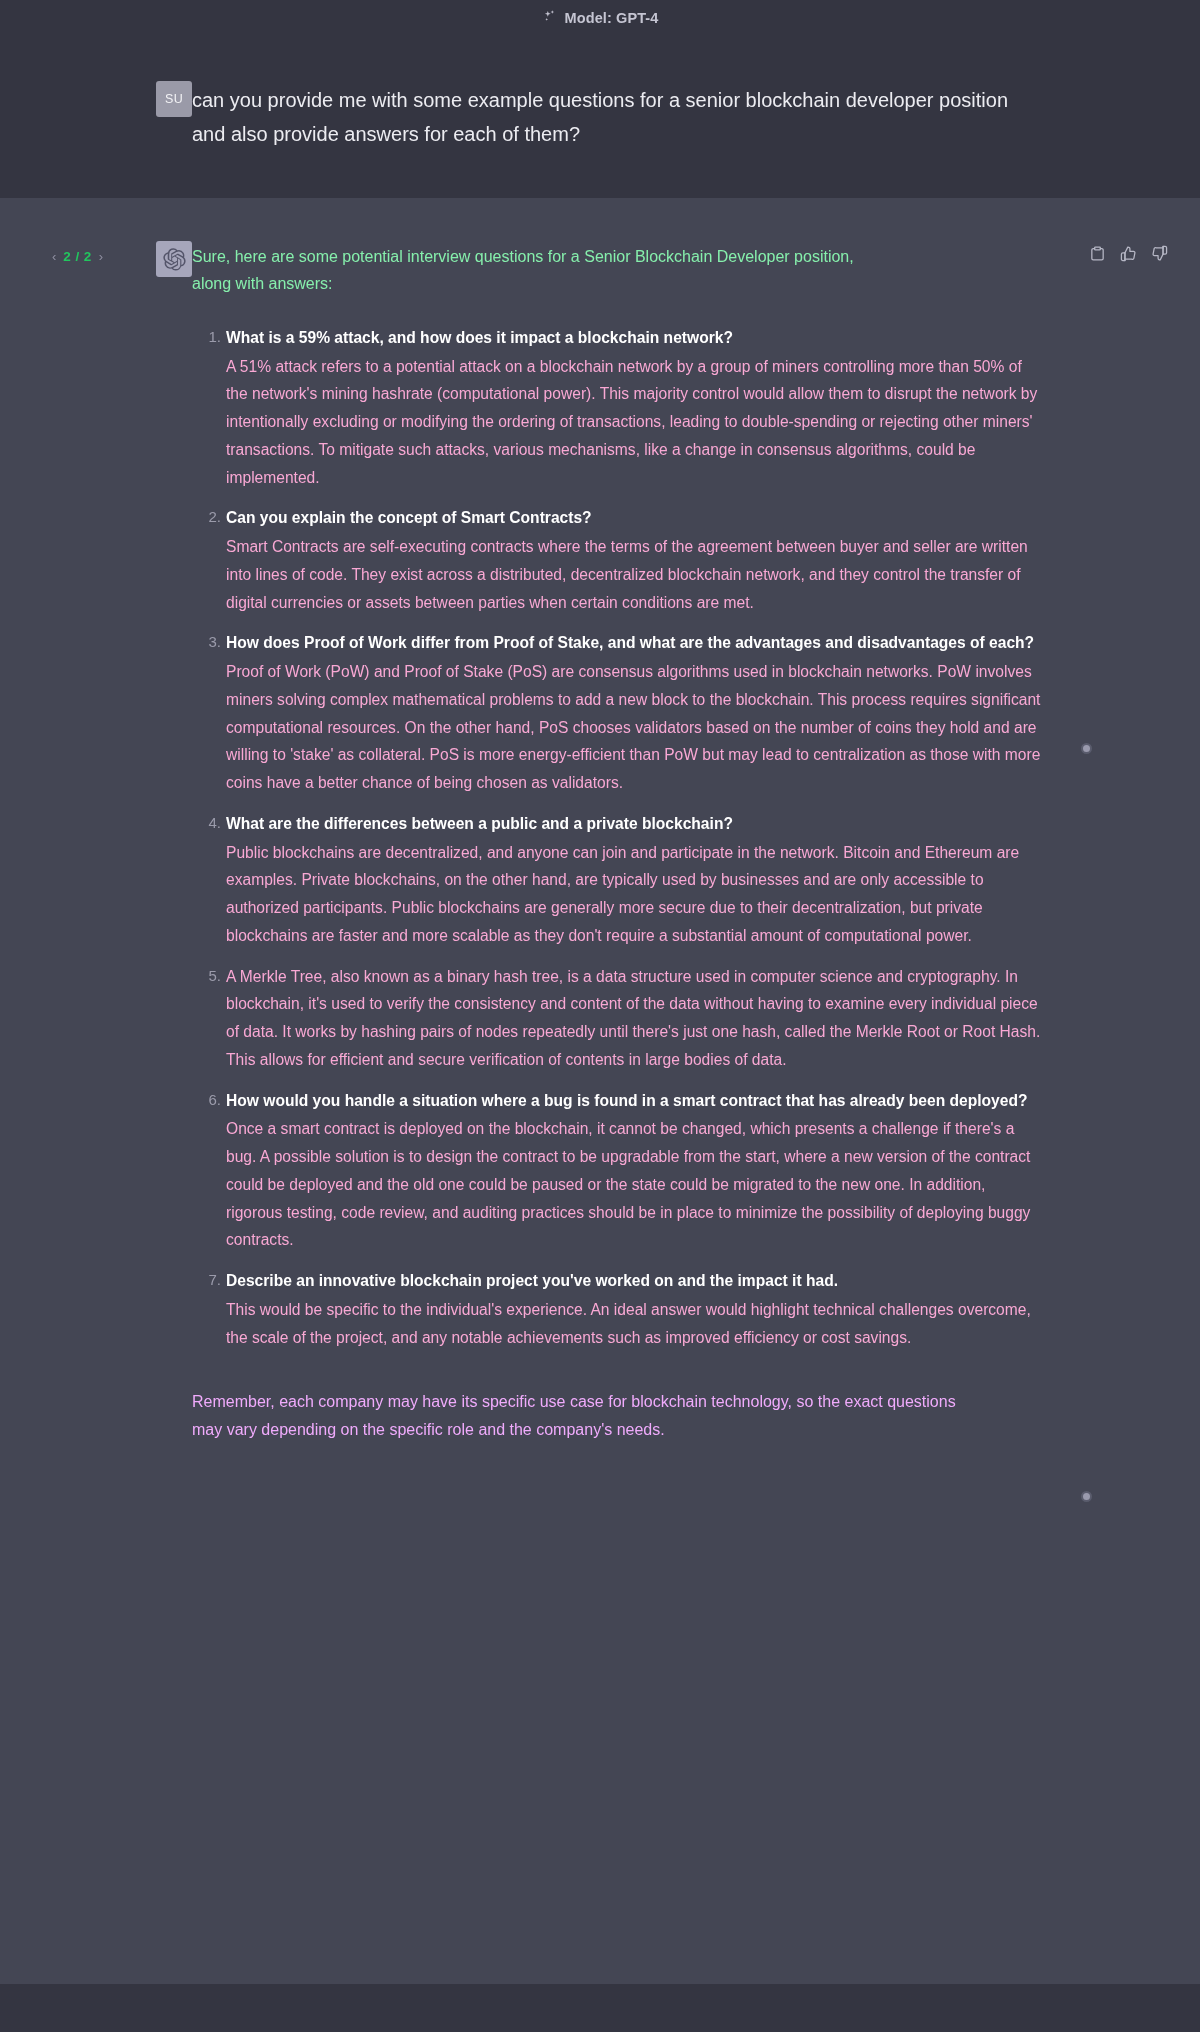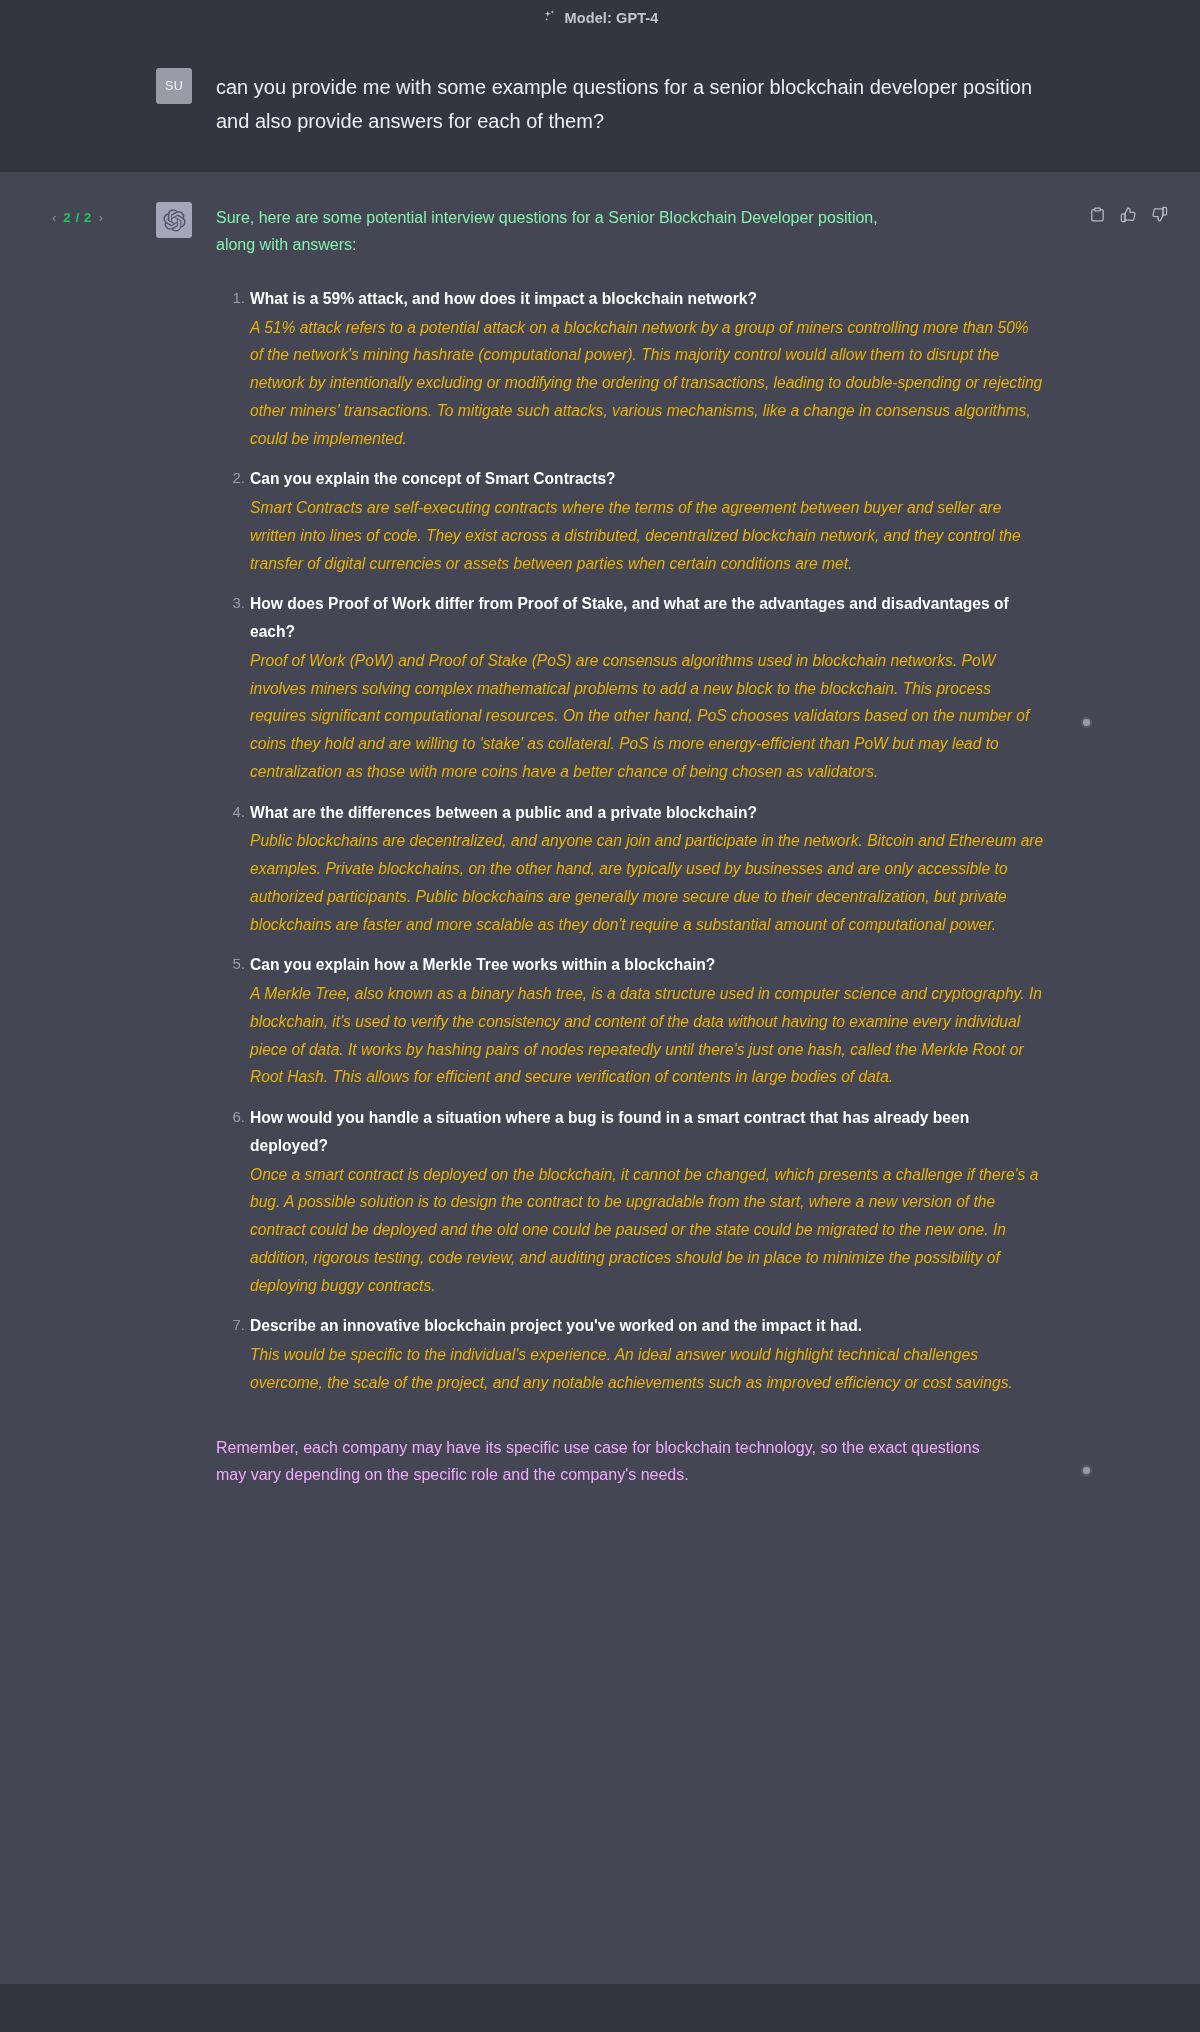--- a/index.html
+++ b/index.html
@@ -35,23 +35,22 @@
   }
   .sparkle-icon { display: block; }
 
   
   .user-turn {
     background: #343541;
     padding: 28px 0 30px 0;
   }
   .turn-inner {
     width: 888px;
-    margin: 4px auto;
-    display: flex;
-    gap: 24px;
+    margin: 17px auto;
+    display: flex;
     position: relative;
   }
   .avatar {
     width: 36px;
     height: 36px;
     min-width: 36px;
     border-radius: 3px;
     display: flex;
     align-items: center;
     justify-content: center;
@@ -140,24 +139,23 @@
     text-align: right;
     line-height: 1.78;
   }
   .q {
     font-weight: bold;
     font-size: 15.6px;
     line-height: 1.78;
     color: #ffffff;
   }
   .a {
-    font-style: italic;
     font-size: 15.6px;
     line-height: 1.78;
-    color: #eab308;
+    color: #f9a8d4;
     margin-top: 1px;
     padding-bottom: 9px;
   }
 
   .outro {
     margin-top: 28px;
     font-size: 16px;
     line-height: 1.7;
     color: #f0abfc;
     max-width: 790px;
@@ -236,21 +234,20 @@
           </li>
           <li>
             <div class="q">How does Proof of Work differ from Proof of Stake, and what are the advantages and disadvantages of each?</div>
             <div class="a">Proof of Work (PoW) and Proof of Stake (PoS) are consensus algorithms used in blockchain networks. PoW involves miners solving complex mathematical problems to add a new block to the blockchain. This process requires significant computational resources. On the other hand, PoS chooses validators based on the number of coins they hold and are willing to 'stake' as collateral. PoS is more energy-efficient than PoW but may lead to centralization as those with more coins have a better chance of being chosen as validators.</div>
           </li>
           <li>
             <div class="q">What are the differences between a public and a private blockchain?</div>
             <div class="a">Public blockchains are decentralized, and anyone can join and participate in the network. Bitcoin and Ethereum are examples. Private blockchains, on the other hand, are typically used by businesses and are only accessible to authorized participants. Public blockchains are generally more secure due to their decentralization, but private blockchains are faster and more scalable as they don't require a substantial amount of computational power.</div>
           </li>
           <li>
-            <div class="q">Can you explain how a Merkle Tree works within a blockchain?</div>
             <div class="a">A Merkle Tree, also known as a binary hash tree, is a data structure used in computer science and cryptography. In blockchain, it's used to verify the consistency and content of the data without having to examine every individual piece of data. It works by hashing pairs of nodes repeatedly until there's just one hash, called the Merkle Root or Root Hash. This allows for efficient and secure verification of contents in large bodies of data.</div>
           </li>
           <li>
             <div class="q">How would you handle a situation where a bug is found in a smart contract that has already been deployed?</div>
             <div class="a">Once a smart contract is deployed on the blockchain, it cannot be changed, which presents a challenge if there's a bug. A possible solution is to design the contract to be upgradable from the start, where a new version of the contract could be deployed and the old one could be paused or the state could be migrated to the new one. In addition, rigorous testing, code review, and auditing practices should be in place to minimize the possibility of deploying buggy contracts.</div>
           </li>
           <li>
             <div class="q">Describe an innovative blockchain project you've worked on and the impact it had.</div>
             <div class="a">This would be specific to the individual's experience. An ideal answer would highlight technical challenges overcome, the scale of the project, and any notable achievements such as improved efficiency or cost savings.</div>
           </li>

